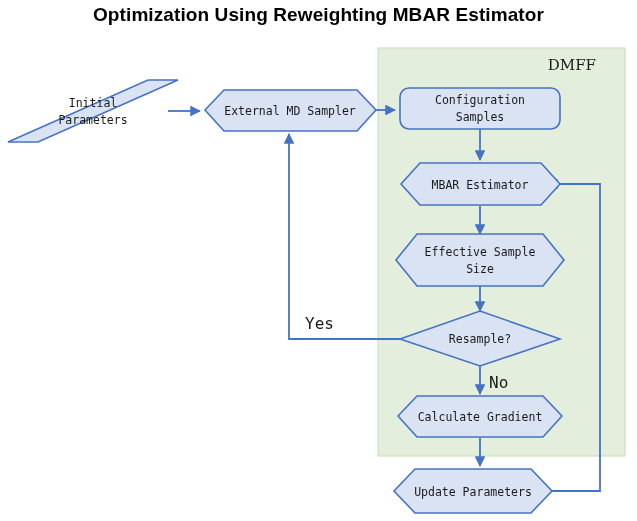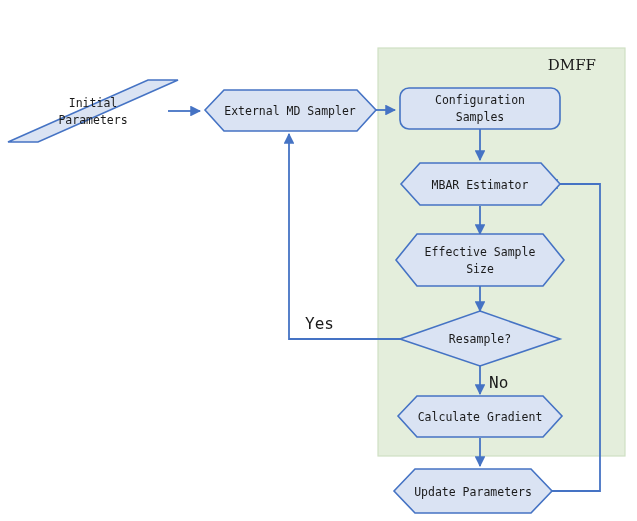--- a/index.html
+++ b/index.html
@@ -66,20 +66,21 @@
     fill: none;
     stroke: #4573c4;
     stroke-width: 1.8;
   }
 </style>
 </head>
 <body>
 
 <div id="canvas">
 
+  <div id="title">Optimization Using Reweighting MBAR Estimator</div>
 
   <svg id="diagram-svg" viewBox="0 0 637 521">
     <defs>
       <marker id="arrow" viewBox="0 0 10 10" refX="9" refY="5" markerWidth="6" markerHeight="6" orient="auto-start-reverse">
         <path d="M 0 0 L 10 5 L 0 10 z" fill="#4573c4"></path>
       </marker>
     </defs>
 
     
     <rect class="group-box" x="378" y="48" width="247" height="408"></rect>

